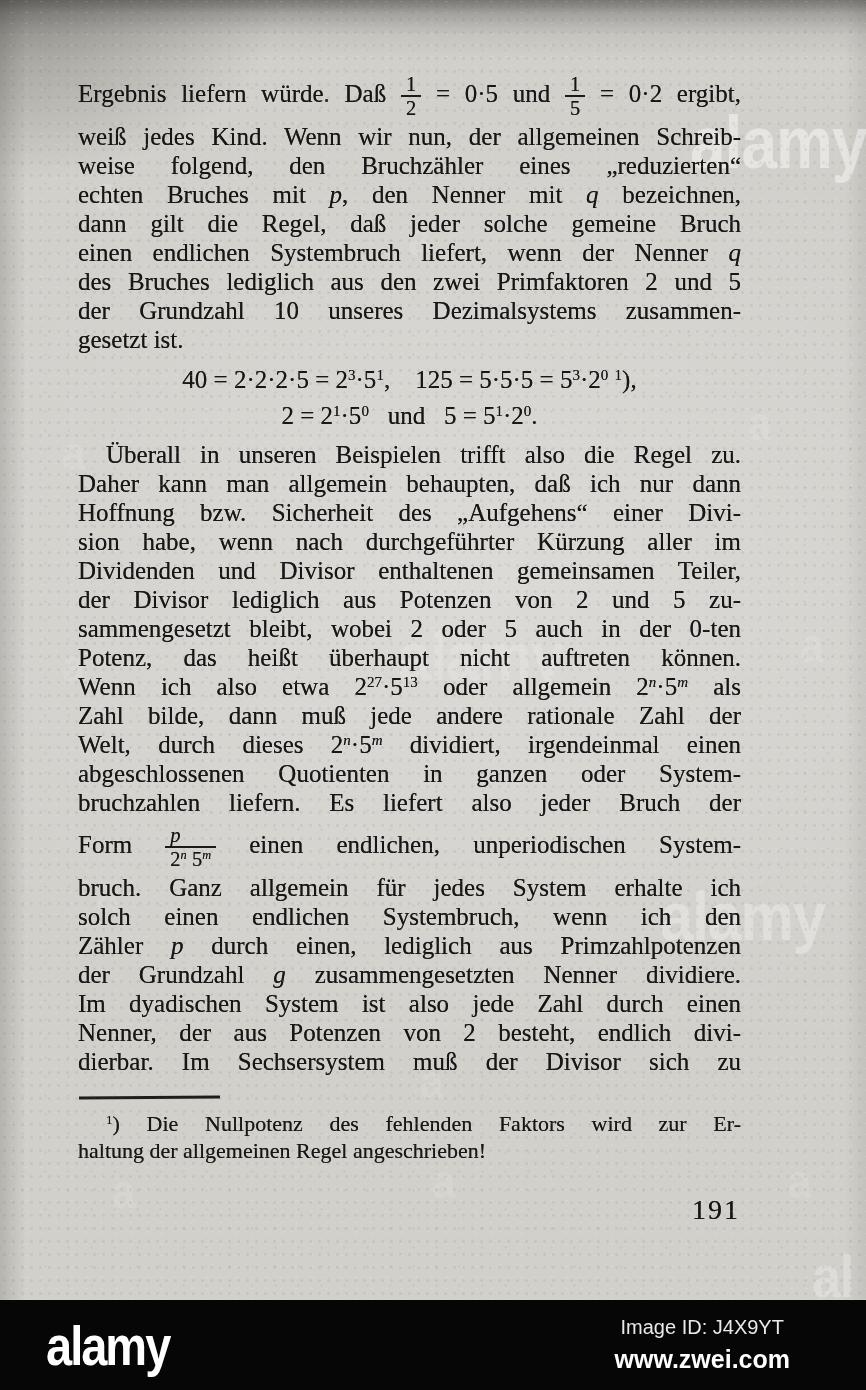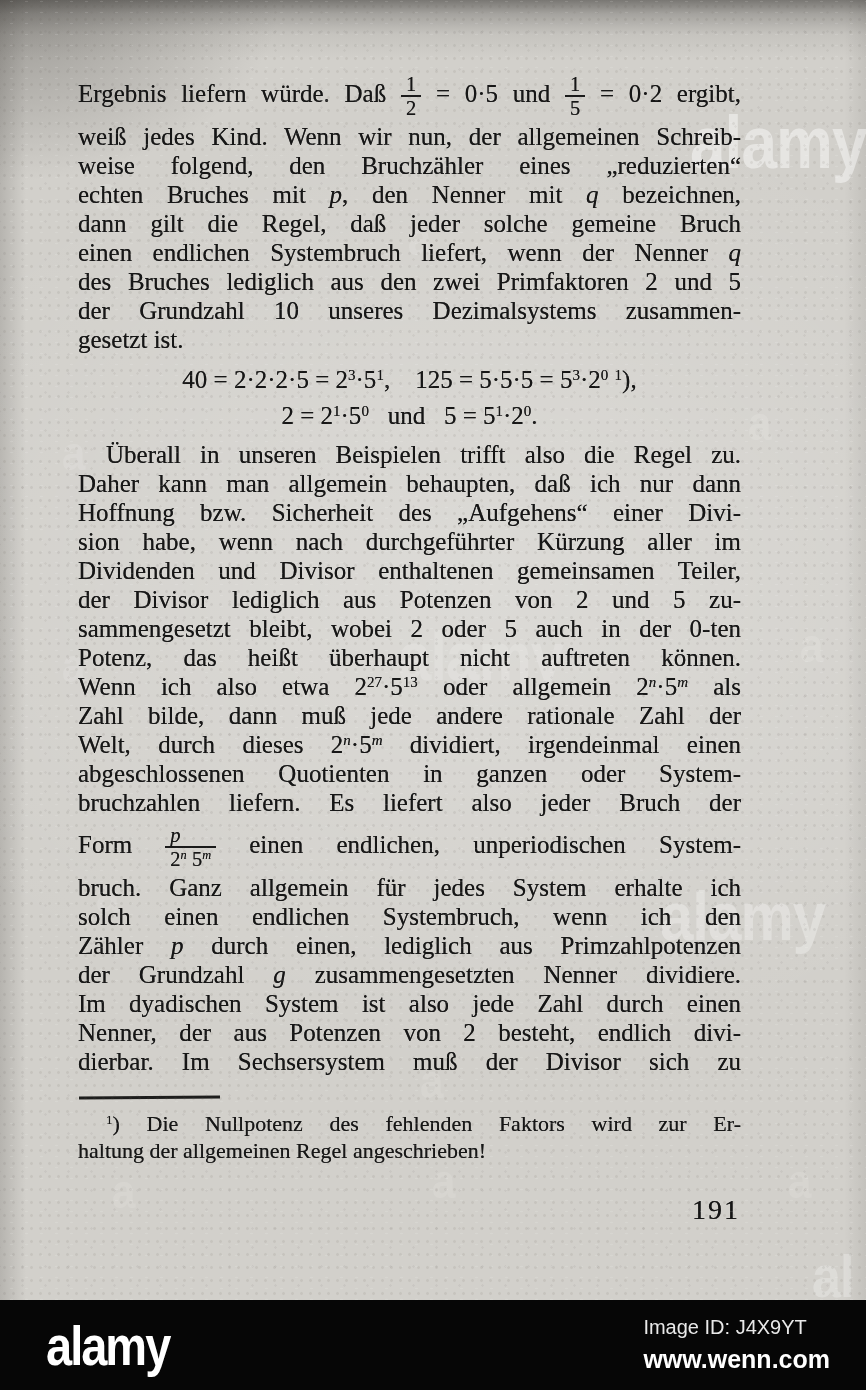--- a/index.html
+++ b/index.html
@@ -72,21 +72,21 @@
   
   .footer-bar{
     position:absolute;left:0;top:1300px;width:866px;height:90px;background:#060606;
     display:flex;align-items:center;justify-content:space-between;
     font-family:"Liberation Sans",sans-serif;
   }
   .alamy-logo{
     margin-left:46px;color:#ffffff;font-weight:700;font-size:47px;
     letter-spacing:-2px;transform:scaleY(1.2);
   }
-  .footer-right{margin-right:36px;text-align:left;color:#e9e9e9;}
+  .footer-right{margin-right:76px;text-align:center;color:#e9e9e9;}
   .footer-image-id{font-size:20px;font-weight:400;margin-bottom:6px;}
   .footer-url{font-size:25px;font-weight:700;color:#ffffff;}
 </style>
 </head>
 <body>
 
 <div class="paper"></div>
 <div id="wm-layer">
     <span class="wm" style="left: 690px; top: 106px; font-size: 64px; opacity: 0.45;">alamy</span>
     <span class="wm" style="left: 95px; top: 170px; font-size: 42px; opacity: 0.13;">a</span>
@@ -153,15 +153,15 @@
   </div>
 
 <div class="page-number">191</div>
 
 <div class="grain"></div>
 
 <div class="footer-bar">
   <div class="alamy-logo">alamy</div>
   <div class="footer-right">
     <div class="footer-image-id">Image ID: J4X9YT</div>
-    <div class="footer-url">www.wenn.com</div>
+    <div class="footer-url">www.zwei.com</div>
   </div>
 </div>
 
 </body></html>

